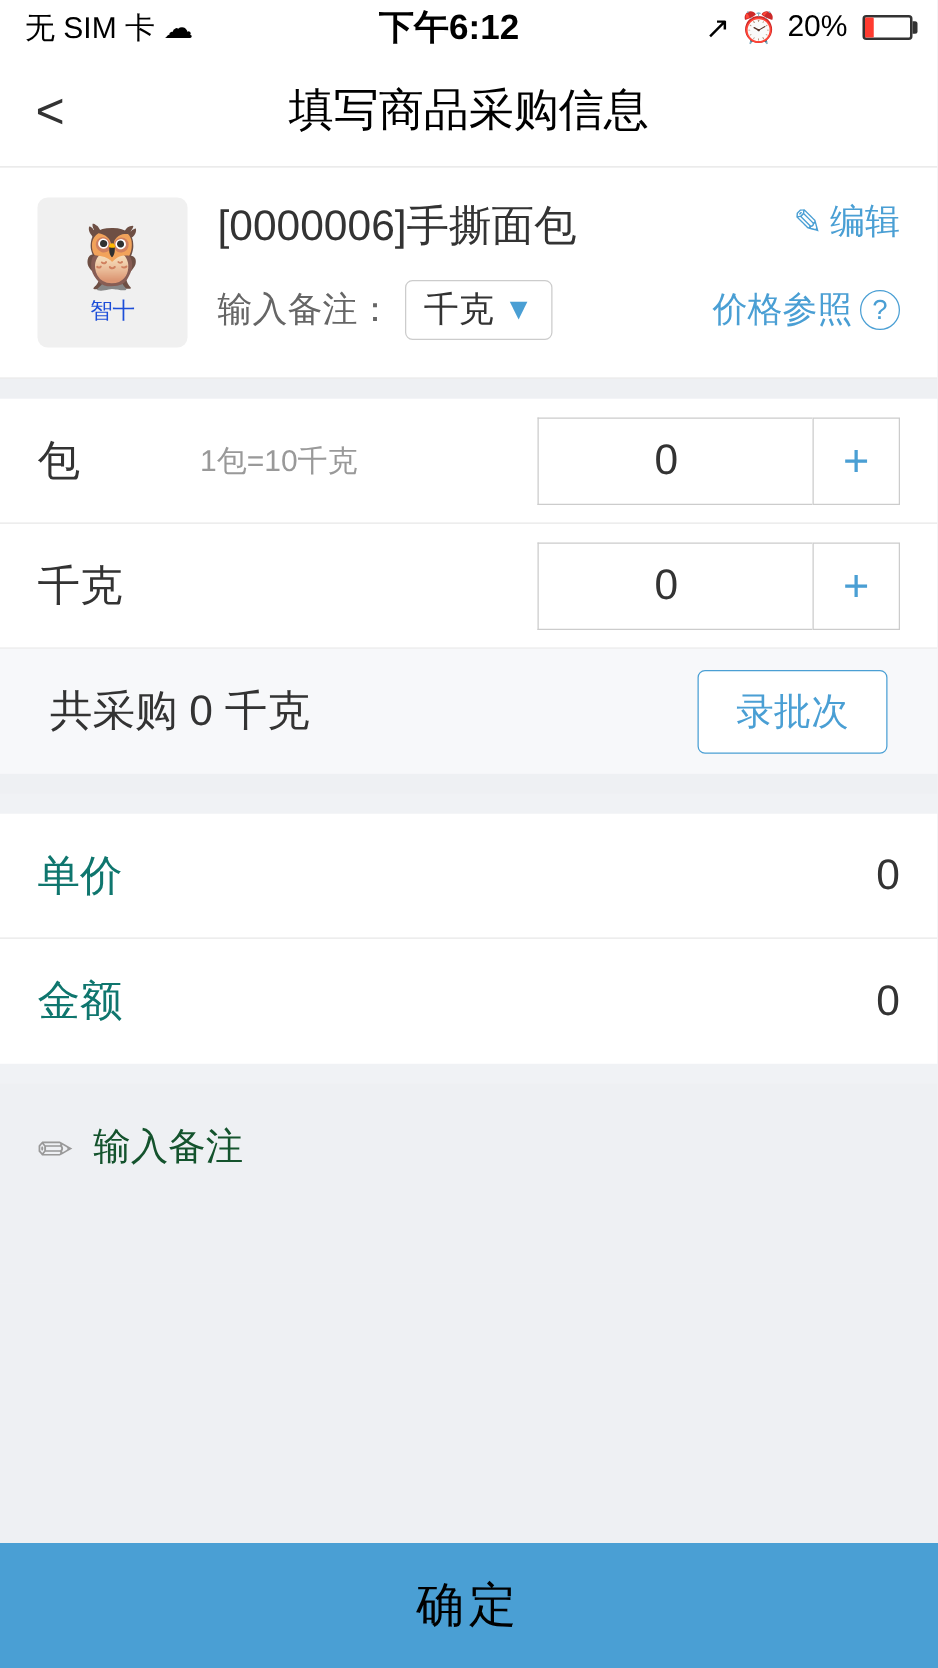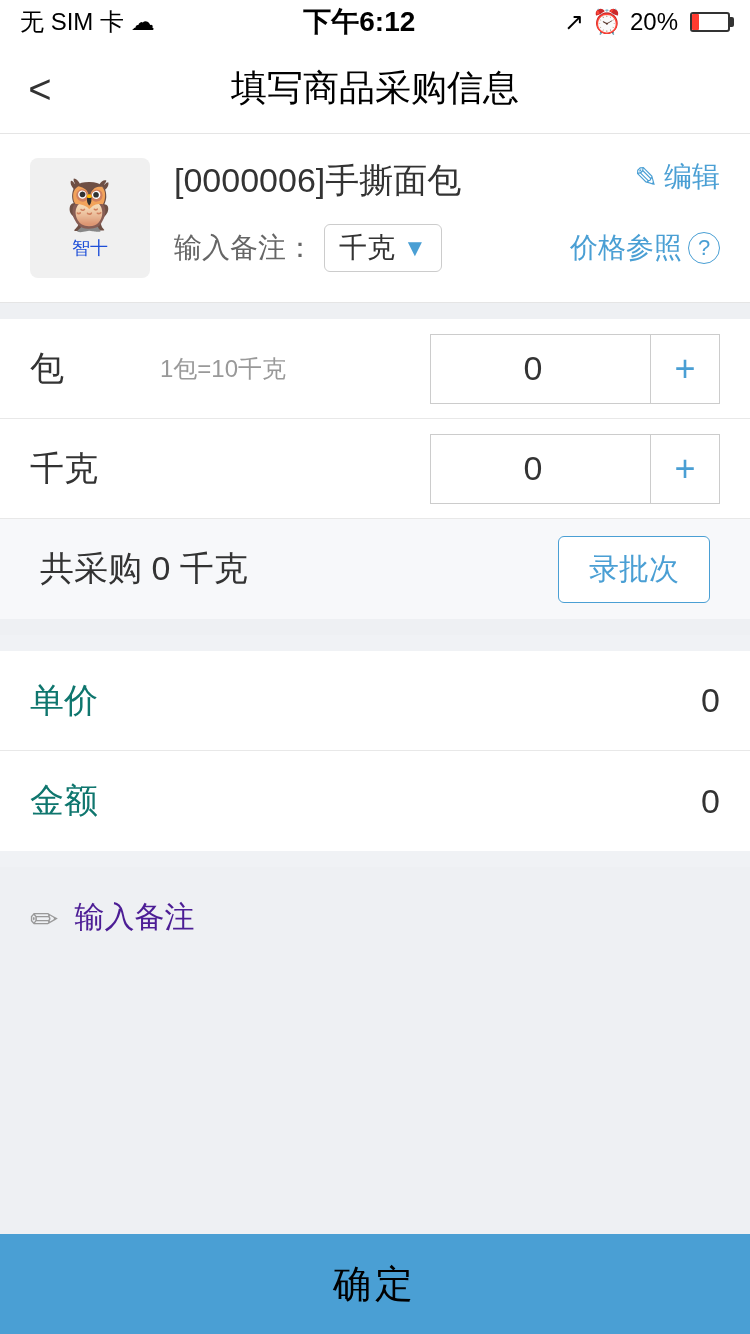--- a/index.html
+++ b/index.html
@@ -290,21 +290,21 @@
       align-items: flex-start;
       gap: 16px;
     }
     .notes-icon {
       font-size: 34px;
       color: #999;
       margin-top: 2px;
     }
     .notes-placeholder {
       font-size: 30px;
-      color: #4c1d95;
+      color: #14532d;
     }
 
     
     .content-spacer {
       height: 360px;
       background: #eef0f3;
     }
 
     
     .confirm-btn {

